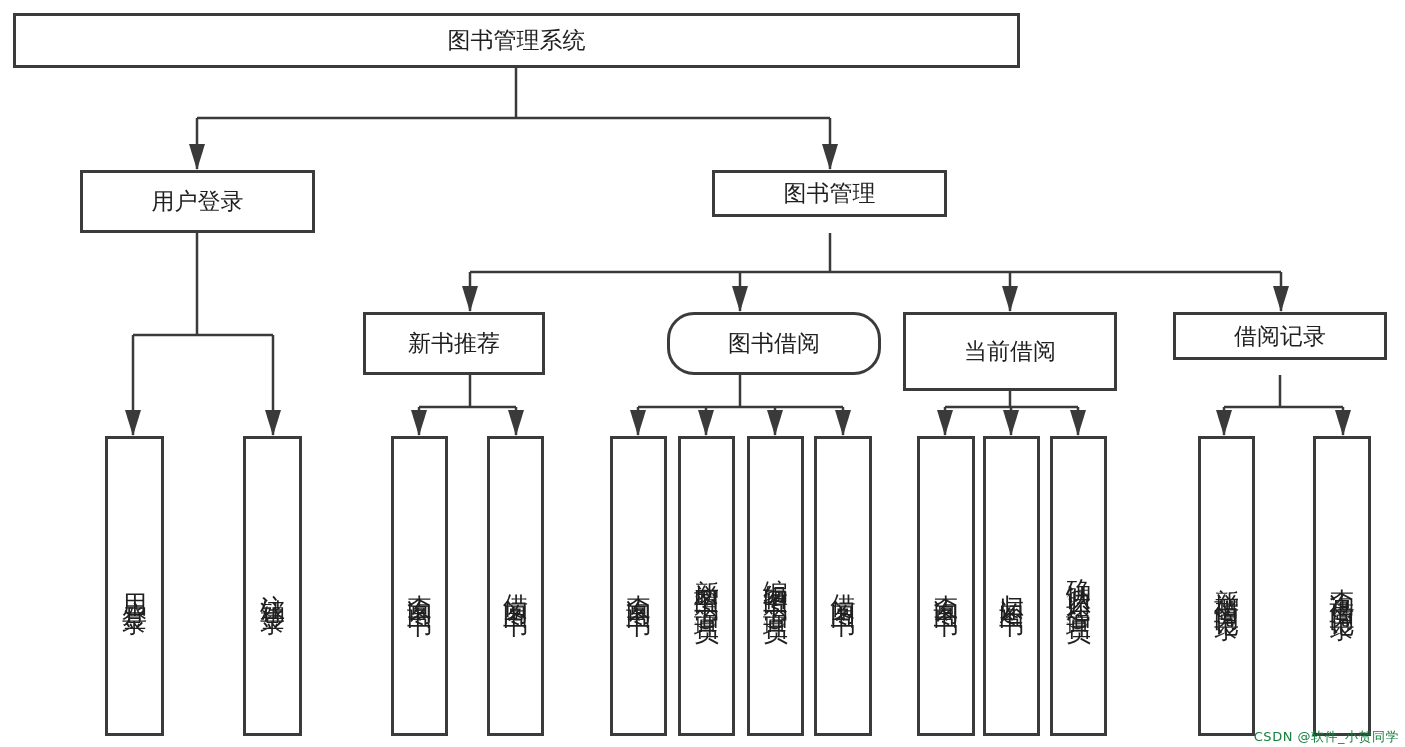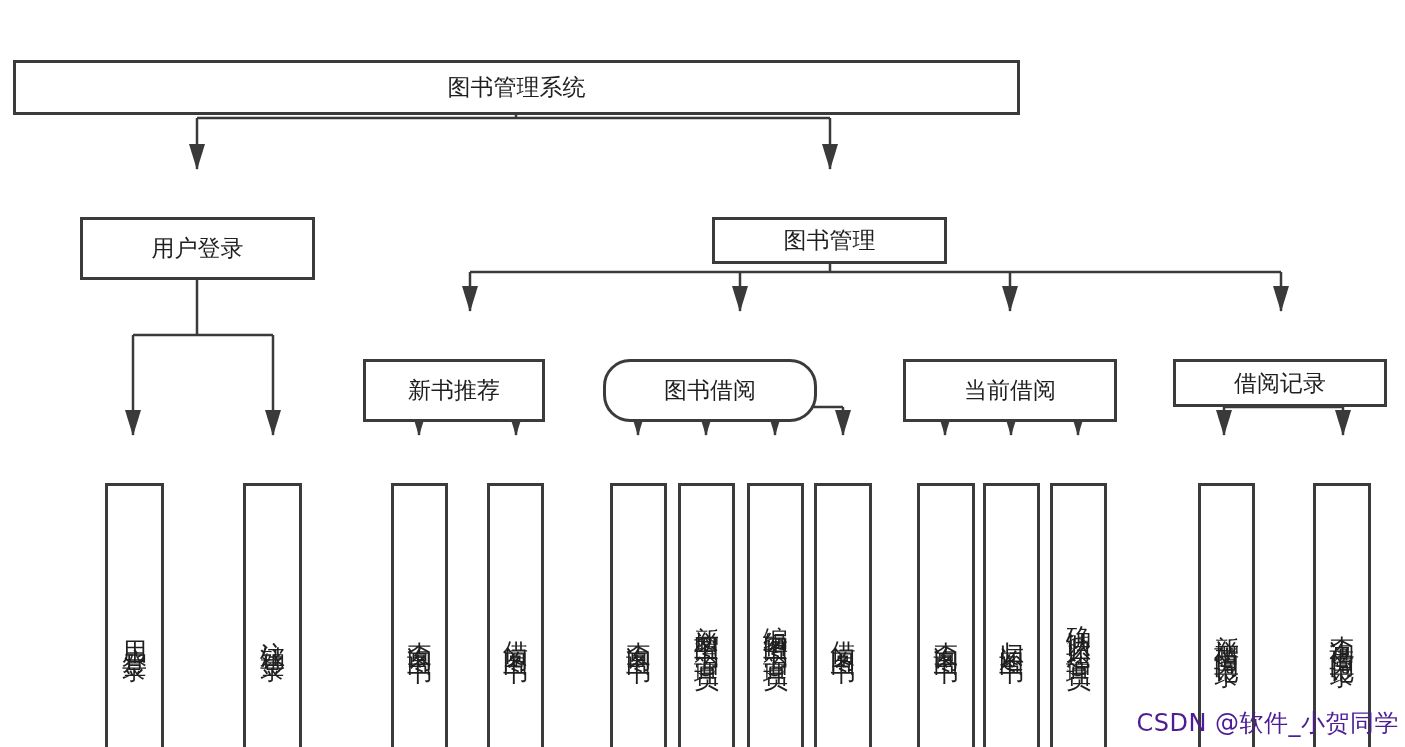--- a/index.html
+++ b/index.html
@@ -27,64 +27,63 @@
     background: #ffffff;
     border: 3px solid #3b3b3b;
     box-sizing: border-box;
     display: flex;
     align-items: center;
     justify-content: center;
     color: #1f1f1f;
     font-size: 23px;
     line-height: 1;
     white-space: nowrap;
-    margin-top: 47px;
   }
 
   .vbox {
     writing-mode: vertical-rl;
     font-size: 25px;
     letter-spacing: 6px;
     line-height: 1;
     white-space: nowrap;
   }
 
   
   #root-box   { left: 13px;   top: 13px;  width: 1007px; height: 55px; }
 
   #l2-login   { left: 80px;   top: 170px; width: 235px;  height: 63px; }
   #l2-mgmt    { left: 712px;  top: 170px; width: 235px;  height: 47px; }
 
   #l3-recommend { left: 363px;  top: 312px; width: 182px; height: 63px; }
-  #l3-borrow    { left: 603px;  top: 312px; width: 214px; height: 63px; border-radius: 27px; }
-  #l3-current   { left: 903px;  top: 312px; width: 214px; height: 63px; }
+  #l3-borrow    { left: 667px;  top: 312px; width: 214px; height: 63px; border-radius: 27px; }
+  #l3-current   { left: 903px;  top: 312px; width: 214px; height: 79px; }
   #l3-records   { left: 1173px; top: 312px; width: 214px; height: 48px; }
 
   .leaf { top: 436px; width: 59px; height: 300px; }
   #leaf-login-1   { left: 105px; }
   #leaf-login-2   { left: 243px; }
   #leaf-rec-1     { left: 391px; width: 57px; }
   #leaf-rec-2     { left: 487px; width: 57px; }
   #leaf-bor-1     { left: 610px; width: 57px; }
   #leaf-bor-2     { left: 678px; width: 57px; }
   #leaf-bor-3     { left: 747px; width: 57px; }
   #leaf-bor-4     { left: 814px; width: 58px; }
   #leaf-cur-1     { left: 917px; width: 58px; }
   #leaf-cur-2     { left: 983px; width: 57px; }
   #leaf-cur-3     { left: 1050px; width: 57px; }
   #leaf-recd-1    { left: 1198px; width: 57px; }
   #leaf-recd-2    { left: 1313px; width: 58px; }
 
   .watermark {
     position: absolute;
     right: 6px;
-    bottom: 8px;
+    bottom: 1px;
     z-index: 5;
-    color: #4c1d95;
-    font-size: 24px;
+    color: #15803d;
+    font-size: 13px;
     letter-spacing: 0.5px;
     white-space: nowrap;
   }
 </style>
 </head>
 <body>
 
 <div class="stage">
 
   <svg class="connectors" width="1405" height="747" viewBox="0 0 1405 747" xmlns="http://www.w3.org/2000/svg">

